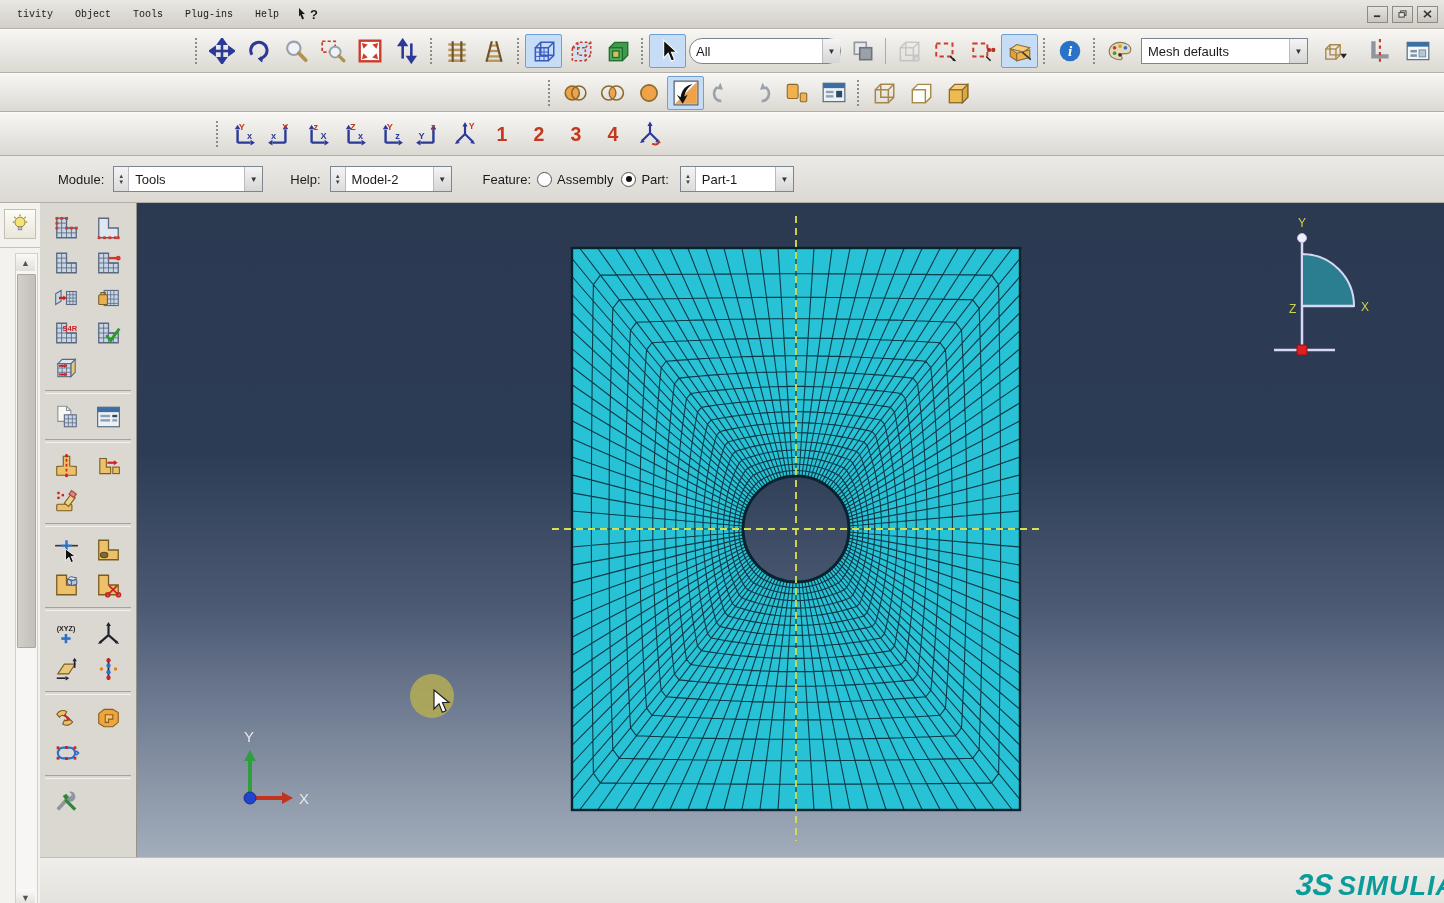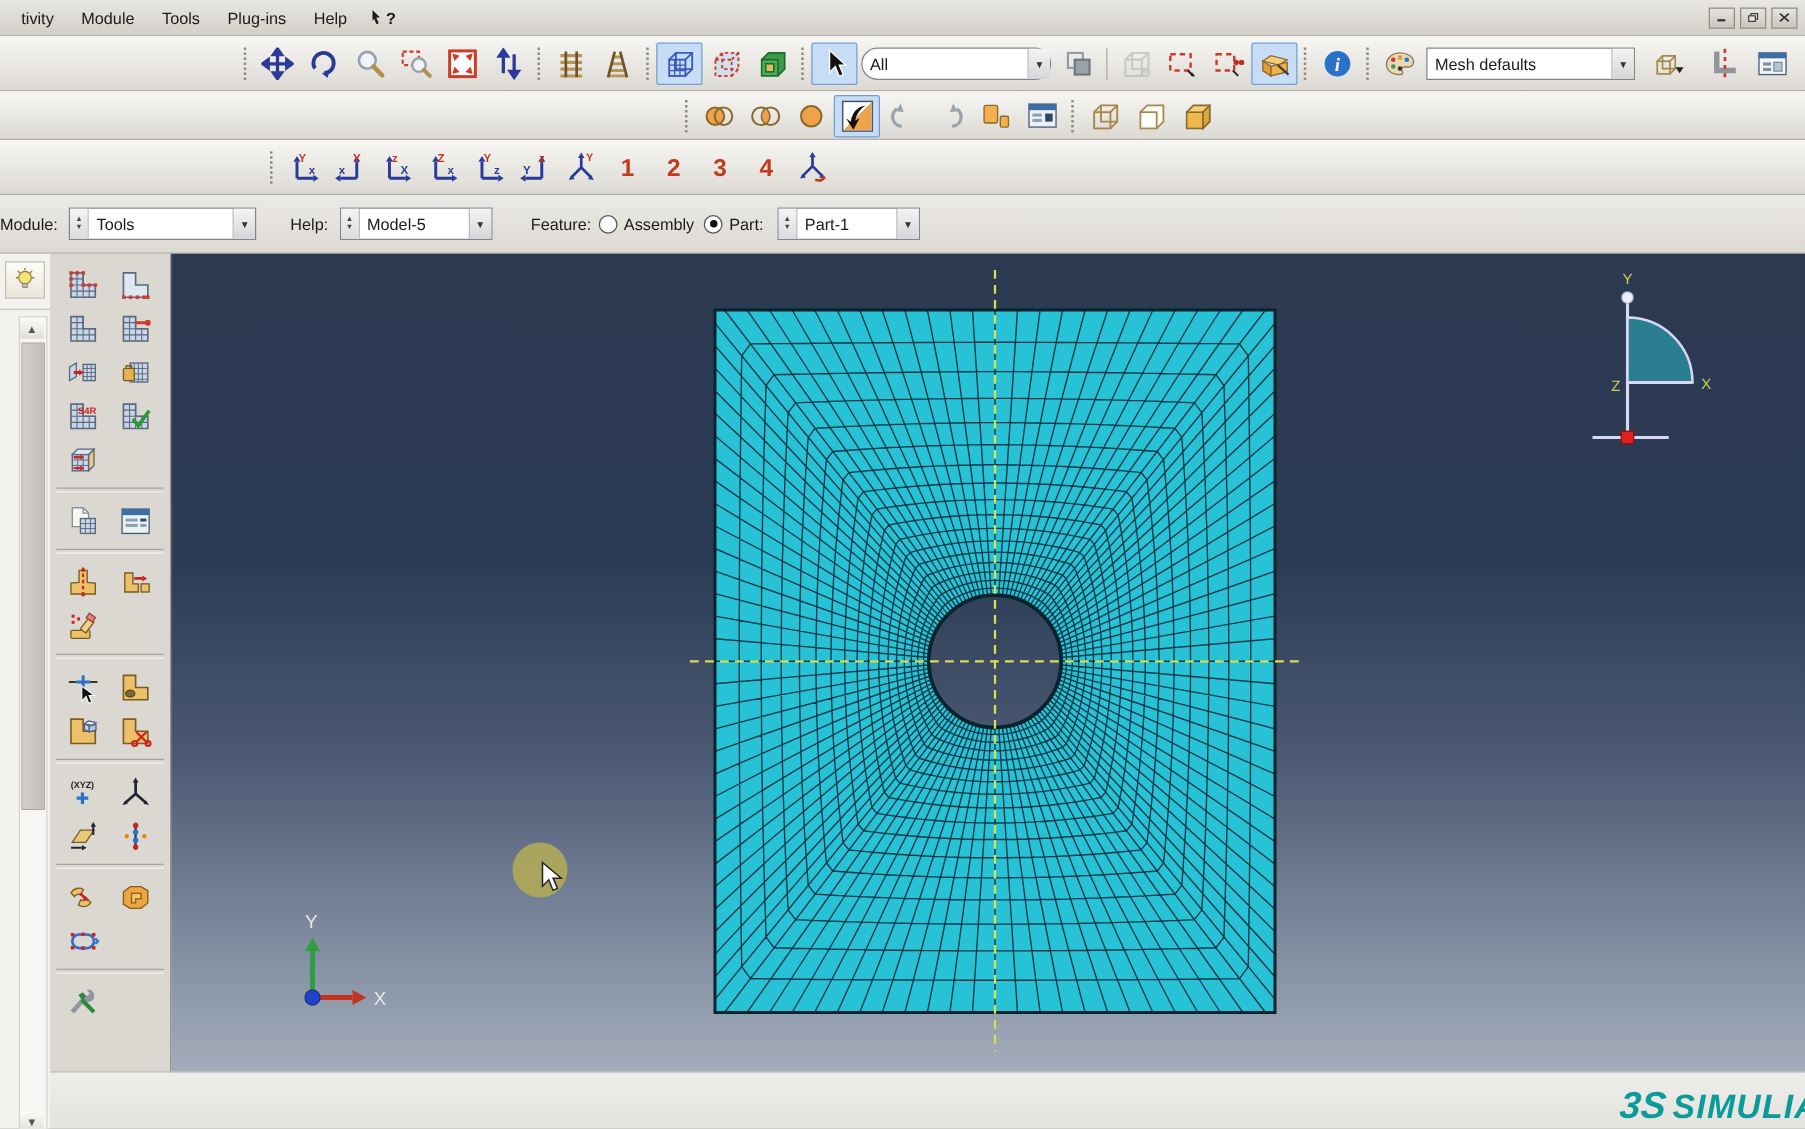--- a/index.html
+++ b/index.html
@@ -1,21 +1,21 @@
 <!DOCTYPE html>
 <html><head>
 <meta charset="utf-8">
 <style>
   html,body{margin:0;padding:0;background:#888;}
   .app{position:relative;width:1444px;height:903px;background:#d6d3cd;overflow:hidden;
        font-family:"Liberation Sans",sans-serif;color:#1a1a1a;user-select:none;}
   
   .titlebar{height:28px;display:flex;align-items:center;background:linear-gradient(#e9e7e2,#d2cfc8);
             border-bottom:1px solid #b5b2aa;padding:0 6px;}
-  .menu-item{padding:3px 11px;font-size:13px;}
+  .menu-item{padding:3px 11px;font-size:10px;font-family:Liberation Mono, monospace;}
   .ctx-help{display:flex;align-items:center;font-size:13px;font-weight:bold;padding:0 6px;}
   .winbtns{margin-left:auto;display:flex;gap:4px;}
   .winbtn{width:19px;height:15px;background:linear-gradient(#e6e4df,#c9c6bf);border:1px solid #8e8b83;
           display:flex;align-items:center;justify-content:center;}
   .winbtn svg{width:9px;height:8px;}
   
   .tbar{display:flex;align-items:center;background:linear-gradient(#f7f6f3,#dcd9d3);
         border-top:1px solid #fcfbf9;border-bottom:1px solid #b2afa8;}
   #tbar1{height:42px;padding-left:190px;padding-right:8px;}
   #tbar2{height:37px;padding-left:543px;}
@@ -32,21 +32,21 @@
   .combo{display:inline-flex;align-items:center;height:24px;background:#fff;border:1px solid #7f858e;
          font-size:13px;flex:none;margin:0 3px;}
   .combo .spin{width:14px;align-self:stretch;border-right:1px solid #b8bcc2;display:flex;flex-direction:column;
                align-items:center;justify-content:center;font-size:6px;line-height:6px;color:#444;
                background:linear-gradient(#f4f4f4,#dcdcdc);}
   .combo .val{flex:1;padding:0 6px;white-space:nowrap;overflow:hidden;}
   .combo .arrow{width:17px;align-self:stretch;border-left:1px solid #b8bcc2;display:flex;align-items:center;
                 justify-content:center;font-size:8px;color:#333;background:linear-gradient(#f4f4f4,#d6d6d6);}
   
   #ctxbar{height:46px;display:flex;align-items:center;background:linear-gradient(#eceae6,#dcd9d3);
-          border-bottom:1px solid #b2afa8;font-size:13px;}
+          border-bottom:1px solid #b2afa8;padding-left:58px;font-size:13px;}
   .ctx-label{margin-right:6px;white-space:nowrap;}
   .radio-wrap{display:flex;margin-right:8px;}
   .radio{width:13px;height:13px;border-radius:50%;border:1px solid #555;background:#fff;margin-right:5px;
          display:flex;align-items:center;justify-content:center;}
   .radio.on::after{content:"";width:6px;height:6px;border-radius:50%;background:#111;}
   
   .lower{position:relative;height:708px;}
   .tree-strip{position:absolute;left:0;top:0;bottom:0;width:40px;background:#f3f2ef;
               border-right:1px solid #b2afa8;}
   .bulb-btn{position:absolute;top:6px;right:4px;width:30px;height:28px;background:linear-gradient(#fdfcf6,#e9e6da);
@@ -80,21 +80,21 @@
   .logo .brand{font-weight:bold;font-size:27px;letter-spacing:1px;font-style:italic;}
 </style>
 </head>
 <body>
 
 <div class="app">
 
   <div class="titlebar">
     <div id="menus" style="display:flex;">
         <span class="menu-item">tivity</span>
-        <span class="menu-item">Module</span>
+        <span class="menu-item">Object</span>
         <span class="menu-item">Tools</span>
         <span class="menu-item">Plug-ins</span>
         <span class="menu-item">Help</span>
       </div>
     <span class="ctx-help">
       <svg width="14" height="14" viewBox="0 0 14 14">
         <path d="M3 1l6 6H6l2 4.6-1.8.8L4.3 8 3 9.5z" fill="#1a1a1a"></path>
         </svg>
       <span>?</span>
     </span>
@@ -536,21 +536,21 @@
       <span class="ctx-label">Module:</span>
       <div class="combo" style="width: 148px;">
         <div class="spin">▲<br>▼</div>
         <div class="val">Tools</div>
         <div class="arrow">▼</div>
       </div>
       <div style="width: 24px; flex: 0 0 auto;"></div>
       <span class="ctx-label">Help:</span>
       <div class="combo" style="width: 120px;">
         <div class="spin">▲<br>▼</div>
-        <div class="val">Model-5</div>
+        <div class="val">Model-2</div>
         <div class="arrow">▼</div>
       </div>
       <div style="width: 28px; flex: 0 0 auto;"></div>
       <span class="ctx-label">Feature:</span>
       <span class="radio-wrap">
         <span class="radio"></span>
         <span>Assembly</span>
       </span>
       <span class="radio-wrap">
         <span class="radio on"></span>

